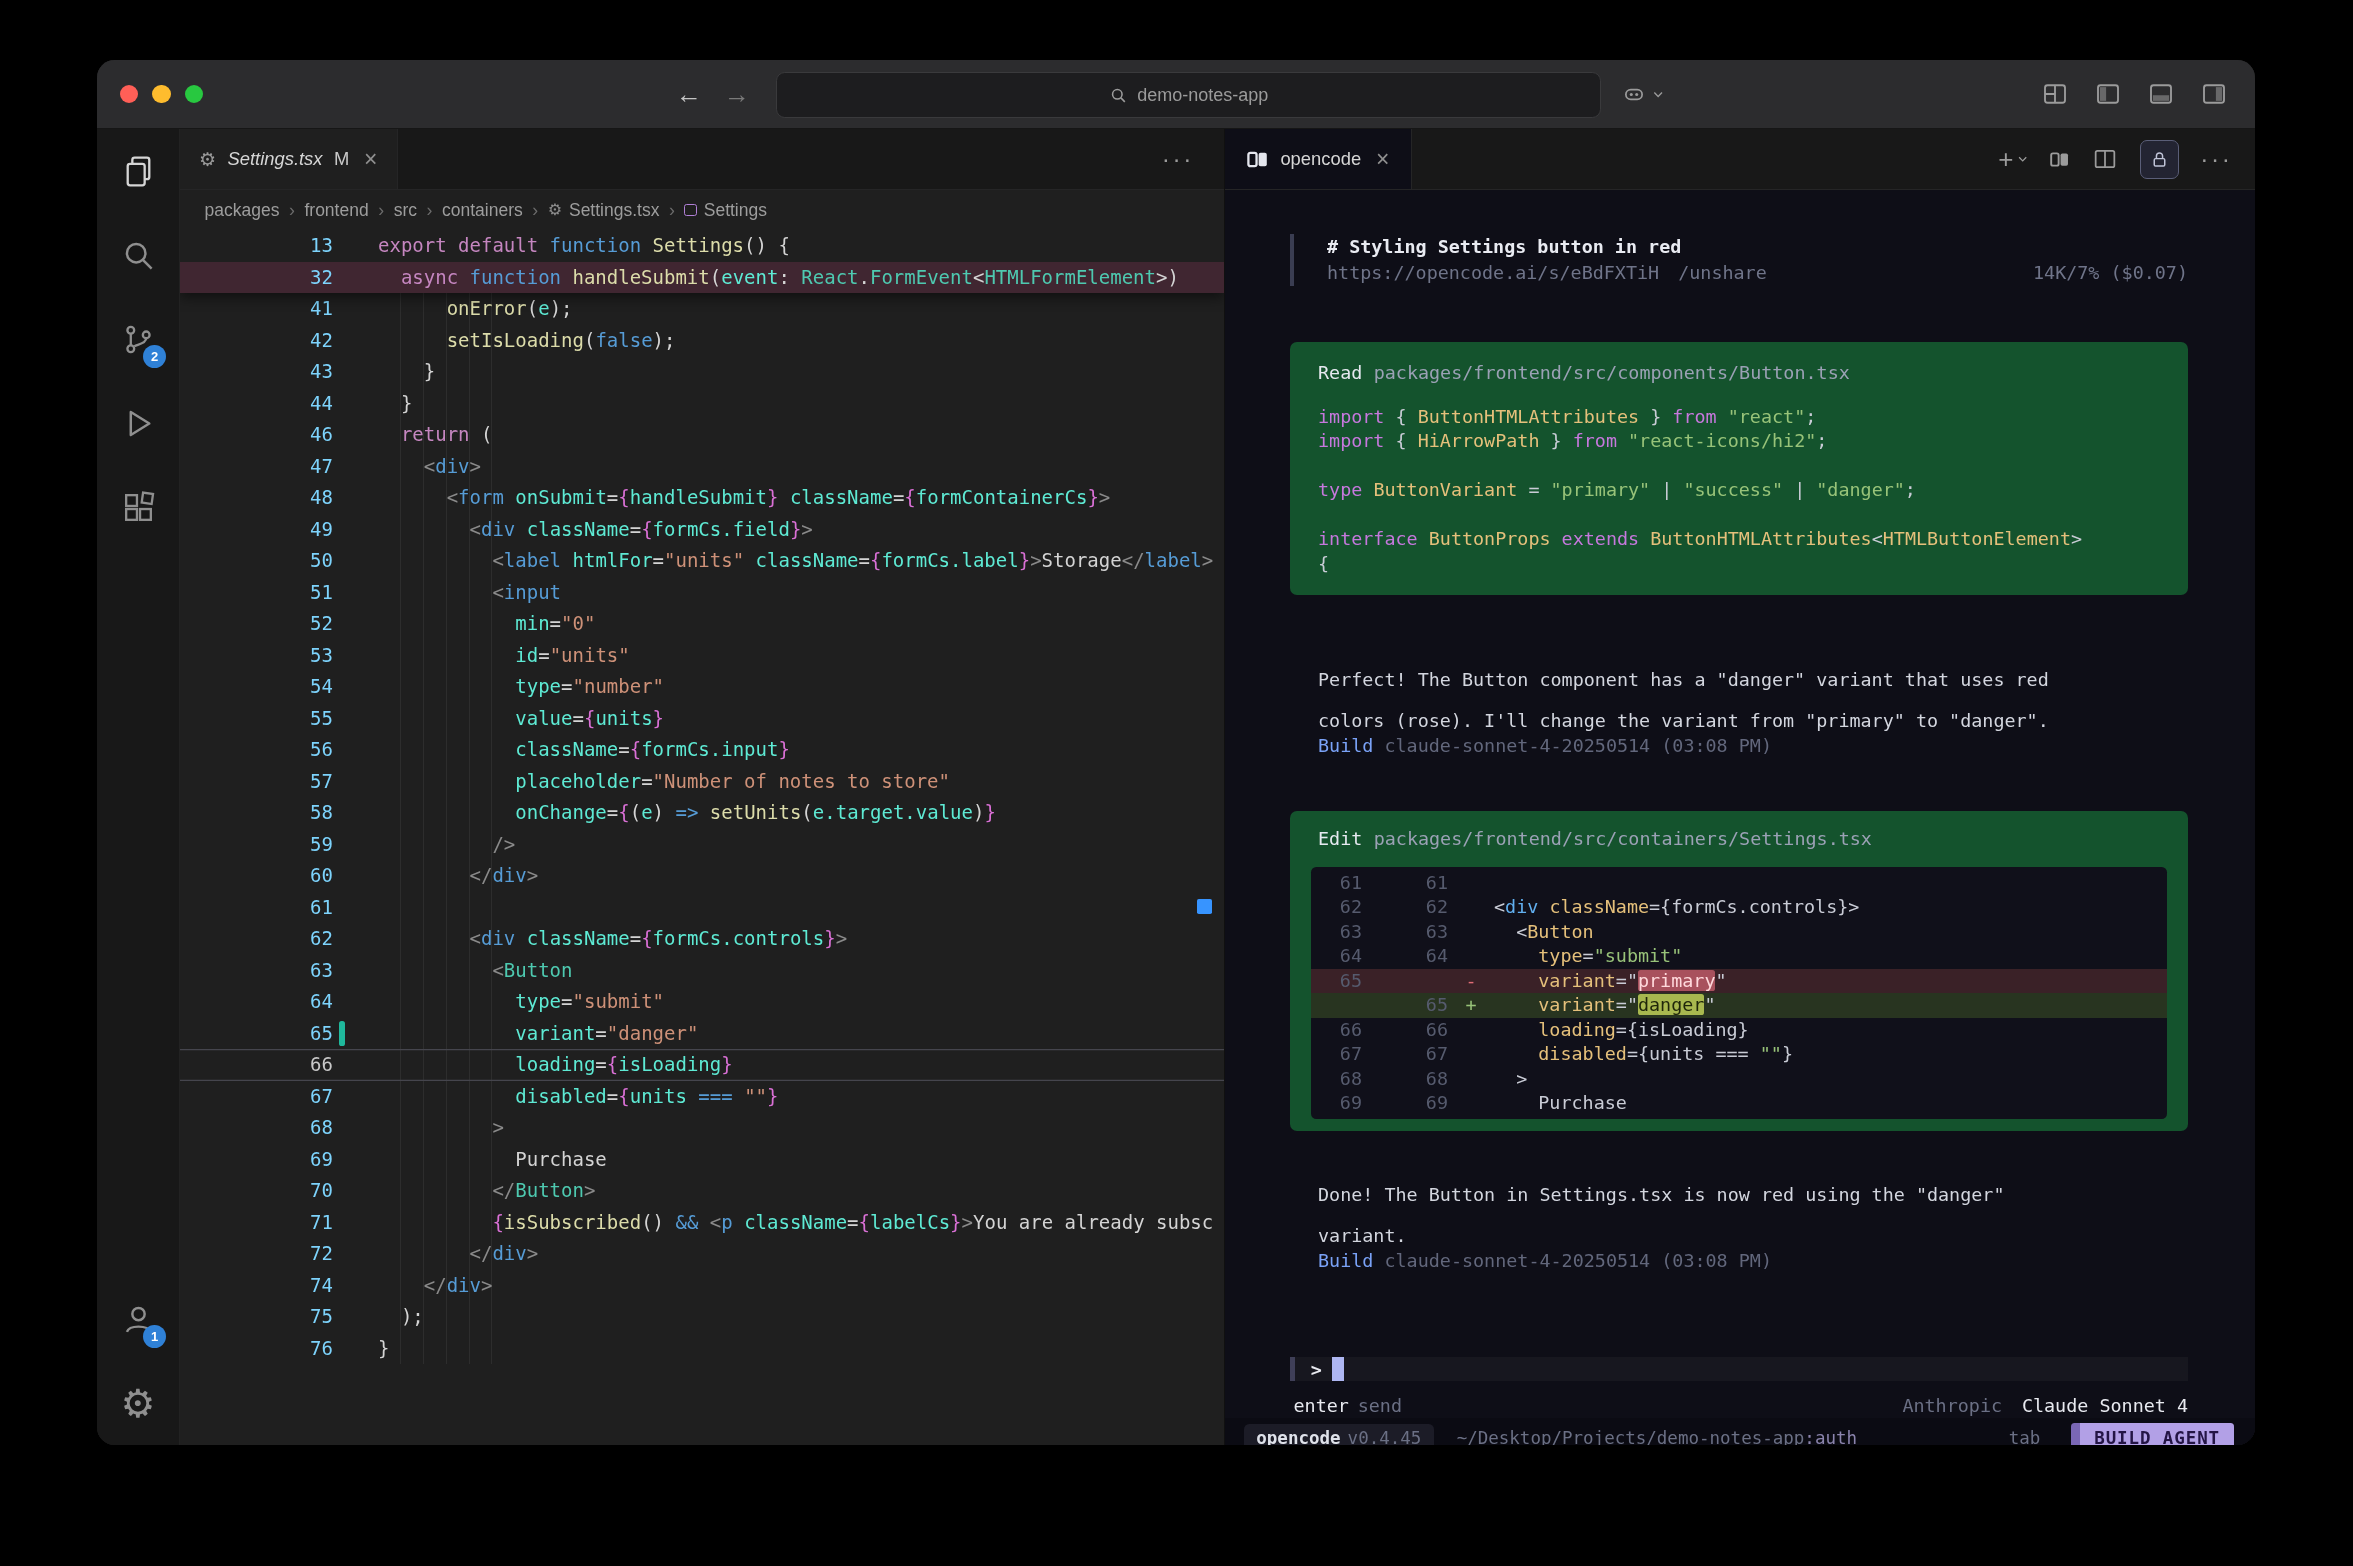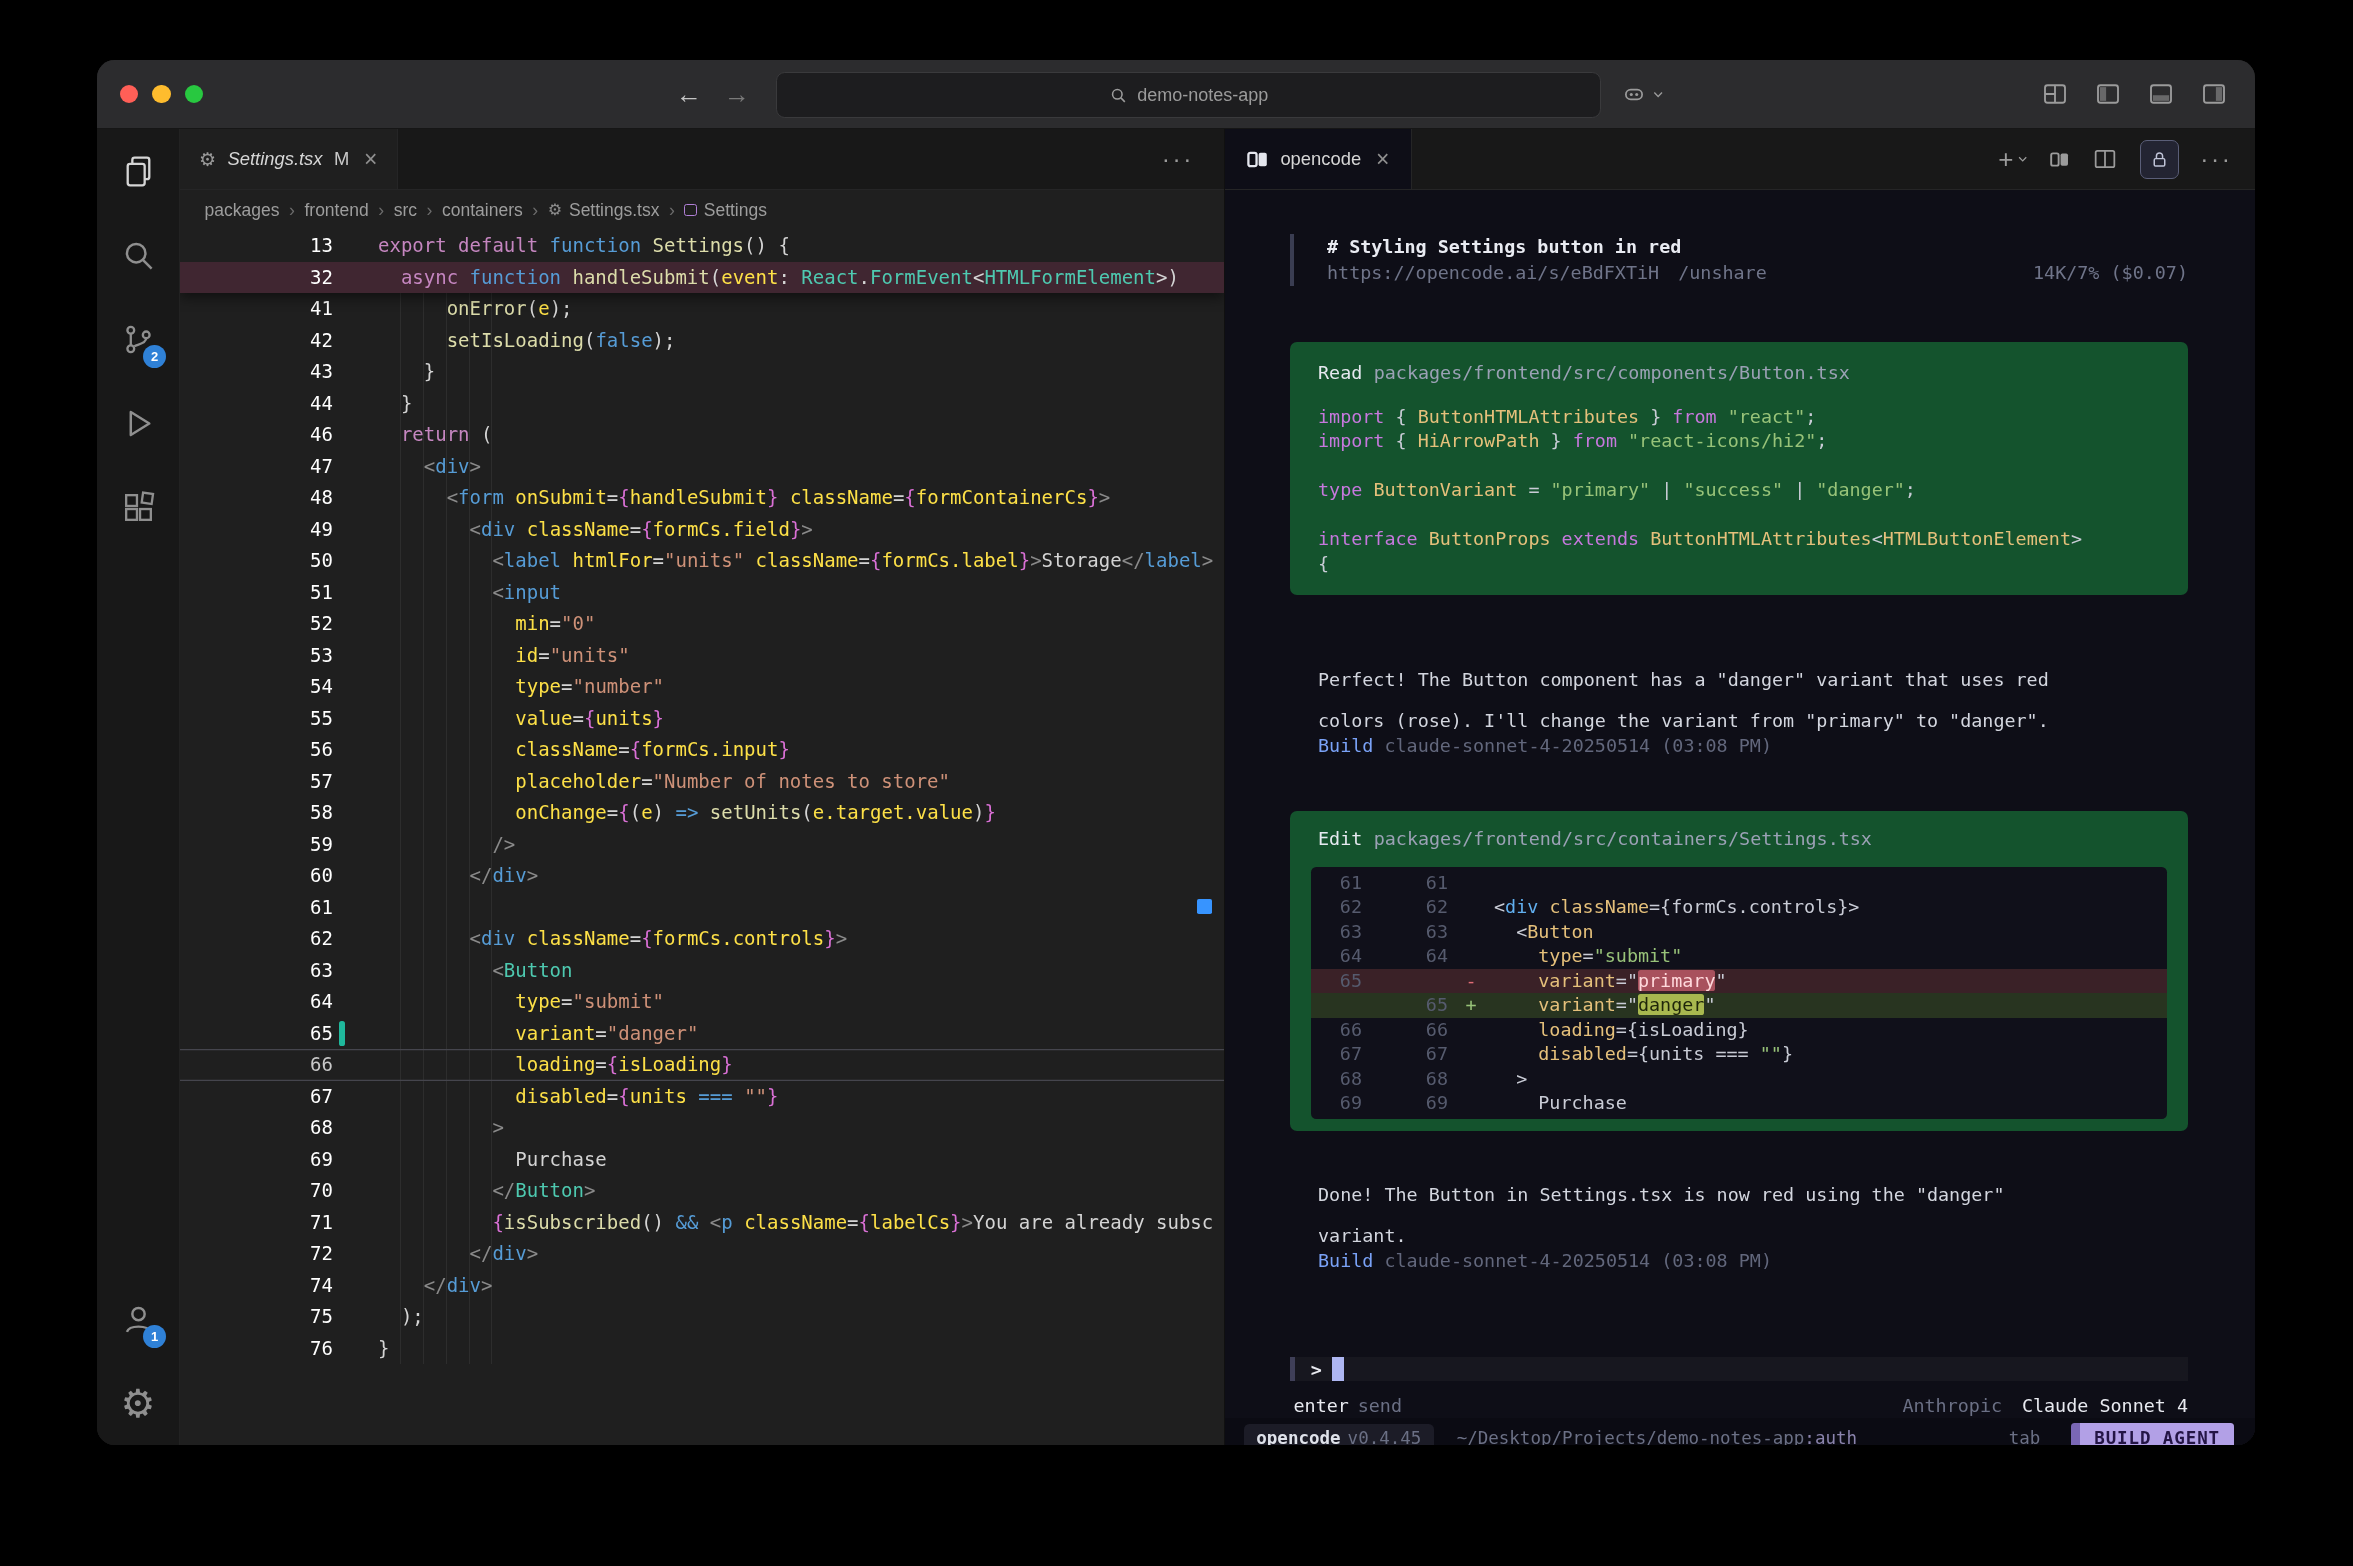--- a/index.html
+++ b/index.html
@@ -39,28 +39,28 @@
   .bc-sep{color:#6b6b6b;}
   .bc-item{display:flex;align-items:center;gap:7px;}
   .bc-ic-gear{font-family:"DejaVu Sans",sans-serif;font-size:15.8px;color:#8f8f8f;line-height:1;}
   .bc-ic-symbol{width:12.3px;height:12.3px;border:1.8px solid #b180d7;border-radius:2.6px;box-sizing:border-box;}
 
   .code-area{position:relative;flex:1;overflow:hidden;font-family:"DejaVu Sans Mono",monospace;font-size:19px;background:#1f1f1f;}
   #sticky{position:relative;z-index:3;background:#1f1f1f;box-shadow:0 5.3px 12.3px rgba(0,0,0,.5);}
   #code-lines{position:relative;}
   #code-lines::before{content:"";position:absolute;left:198px;top:0;bottom:0;width:calc(10ch + 1.8px);background:repeating-linear-gradient(to right,transparent 0 calc(2ch - 0.9px),#2d2d2d calc(2ch - 0.9px) 2ch);z-index:0;}
   .crow{display:flex;height:31.5px;line-height:31.5px;white-space:pre;position:relative;z-index:1;}
-  .gut{flex:0 0 198px;width:198px;box-sizing:border-box;text-align:right;padding-right:45px;color:#ffffff;}
+  .gut{flex:0 0 198px;width:198px;box-sizing:border-box;text-align:right;padding-right:45px;color:#7dd3fc;}
   .ctext{white-space:pre;color:#d4d4d4;}
   .crow.cur{box-shadow:inset 0 1.3px 0 #45454d,inset 0 -1.3px 0 #45454d;}
   .crow.cur .gut{color:#c8c8c8;}
   .crow.hlrow{background:#402631;}
   .gmark{position:absolute;left:159px;top:3.5px;width:6.1px;height:24.5px;background:#1fb89c;border-radius:2.6px;}
   .overview-marker{position:absolute;right:12.3px;top:669px;width:15px;height:15px;background:#3794ff;border-radius:1.8px;z-index:4;}
-  .tk-k{color:#c586c0}.tk-b{color:#569cd6}.tk-f{color:#dcdcaa}.tk-t{color:#4ec9b0}.tk-a{color:#fde047}.tk-s{color:#ce9178}.tk-p{color:#8a8a8a}.tk-r{color:#da70d6}
+  .tk-k{color:#c586c0}.tk-b{color:#569cd6}.tk-f{color:#dcdcaa}.tk-t{color:#4ec9b0}.tk-a{color:#5eead4}.tk-s{color:#ce9178}.tk-p{color:#8a8a8a}.tk-r{color:#da70d6}
 
   
   .panel-col{width:1032px;flex:0 0 1032px;display:flex;flex-direction:column;background:#0e0e17;border-left:0.9px solid #101010;min-height:0;}
   .panel-tabbar{flex:0 0 60px;height:60px;background:#181818;display:flex;align-items:stretch;border-bottom:0.9px solid #252526;}
   .panel-tab{display:flex;align-items:center;gap:11.4px;padding:0 21px;background:#0e0e17;border-right:0.9px solid #252526;color:#d6d6d6;font-size:18.4px;}
   .panel-actions{margin-left:auto;display:flex;align-items:center;gap:21px;padding-right:24.5px;color:#9b9b9b;}
   .plus-group{display:flex;align-items:center;gap:3.5px;font-size:26px;}
   .lock-btn{width:39px;height:39px;border:1.8px solid #5a5e78;border-radius:7px;background:#232432;display:flex;align-items:center;justify-content:center;color:#c0c4d8;box-sizing:border-box;}
   .more-dots{font-size:24.5px;letter-spacing:2.6px;}
 

